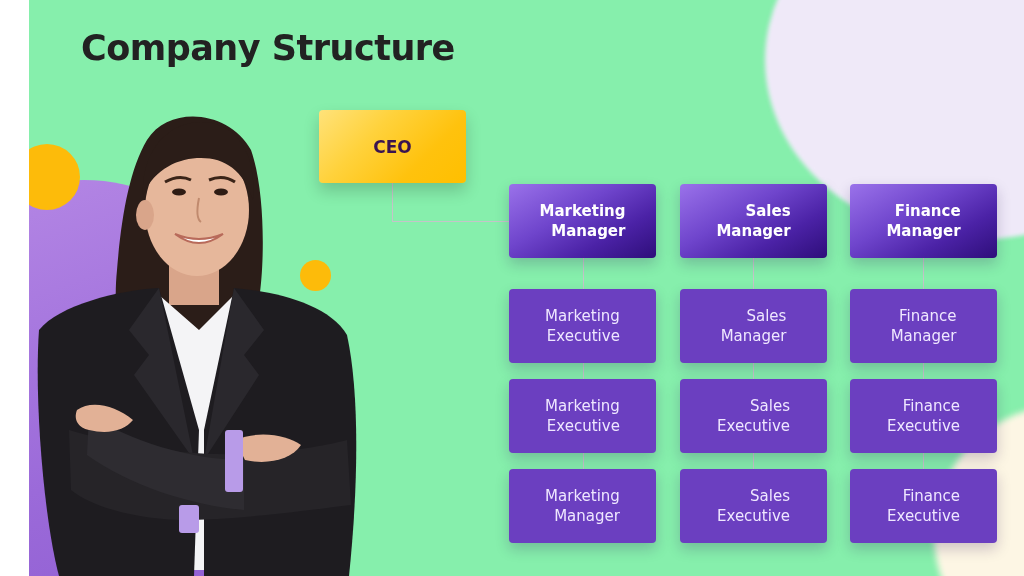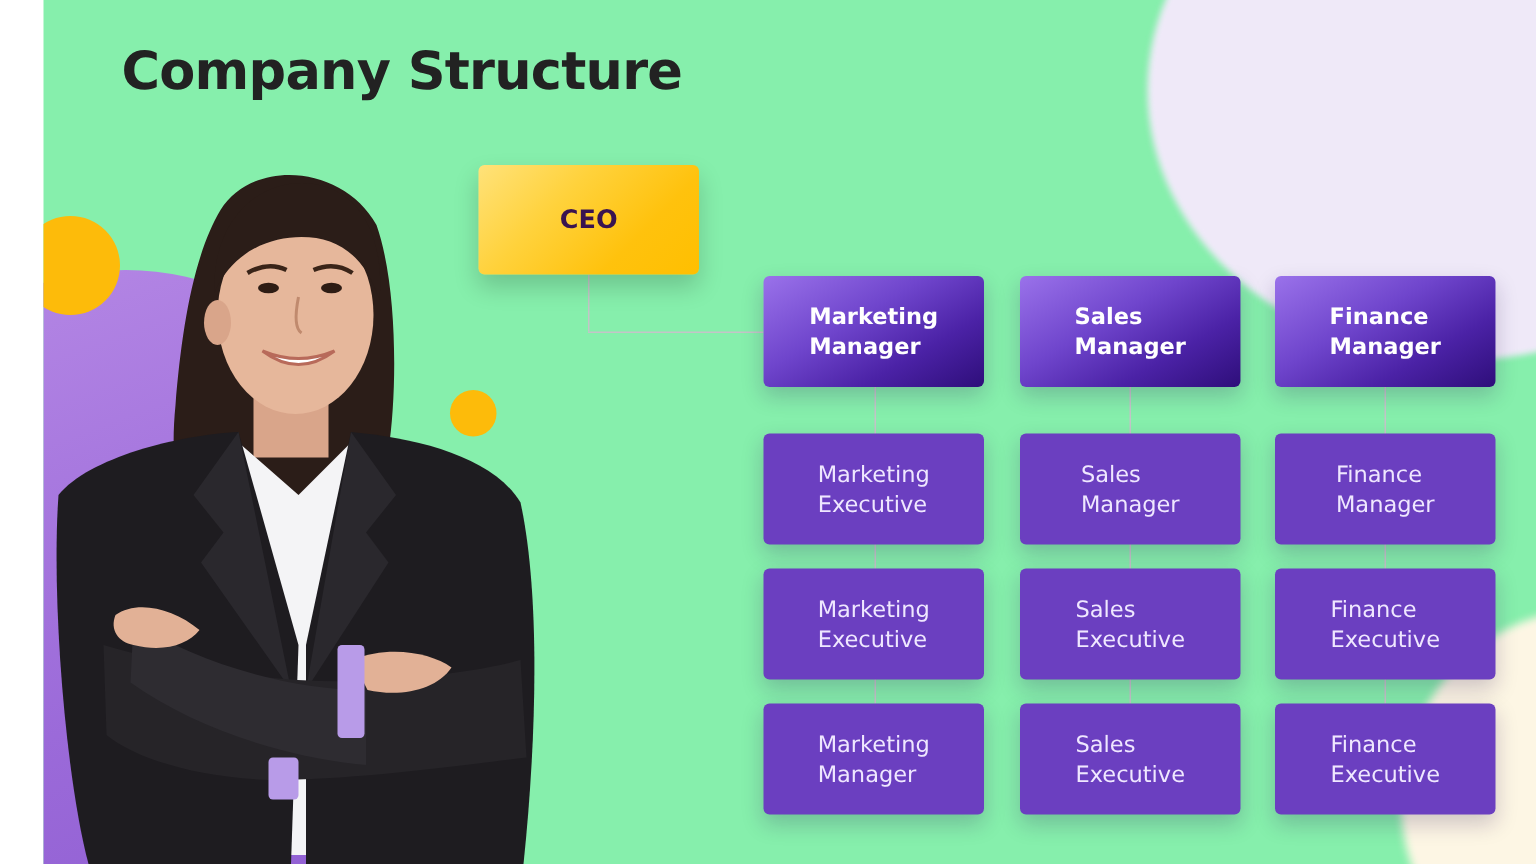--- a/index.html
+++ b/index.html
@@ -17,21 +17,21 @@
   .deco-yellow-small { left: 271px; top: 260px; width: 31px; height: 31px; background: #fdbb0a; }
 
   .title { position: absolute; left: 52px; top: 28px; font-family: "DejaVu Sans", sans-serif; font-weight: bold; font-size: 35px; color: #222222; letter-spacing: -0.5px; white-space: nowrap; }
 
   .person { position: absolute; left: 0; top: 100px; width: 340px; height: 476px; }
 
   
   .line { position: absolute; background: #c4c4c8; }
 
   
-  .box { position: absolute; width: 147px; height: 74px; border-radius: 4px; display: flex; align-items: center; justify-content: center; text-align: left; box-shadow: 0 6px 14px rgba(40, 20, 80, 0.22); cursor: pointer; }
+  .box { position: absolute; width: 147px; height: 74px; border-radius: 4px; display: flex; align-items: center; justify-content: center; text-align: right; box-shadow: 0 6px 14px rgba(40, 20, 80, 0.22); cursor: pointer; }
   .box span { display: block; line-height: 20px; }
   .ceo { left: 290px; top: 110px; height: 73px; background: linear-gradient(135deg, #ffe27a 0%, #ffd23c 35%, #ffc20d 70%, #ffbf00 100%); color: #3a1450; font-weight: bold; font-size: 17px; box-shadow: 0 8px 16px rgba(0,0,0,0.18); }
   .mgr { background: linear-gradient(150deg, #9a72ea 0%, #6f45cc 40%, #4b22a6 70%, #2e0e7a 100%); color: #ffffff; font-weight: bold; font-size: 15px; }
   .emp { background: #6b3fc0; color: #efe7ff; font-size: 15px; }
 </style>
 </head>
 <body>
 
 <div class="slide">
 

